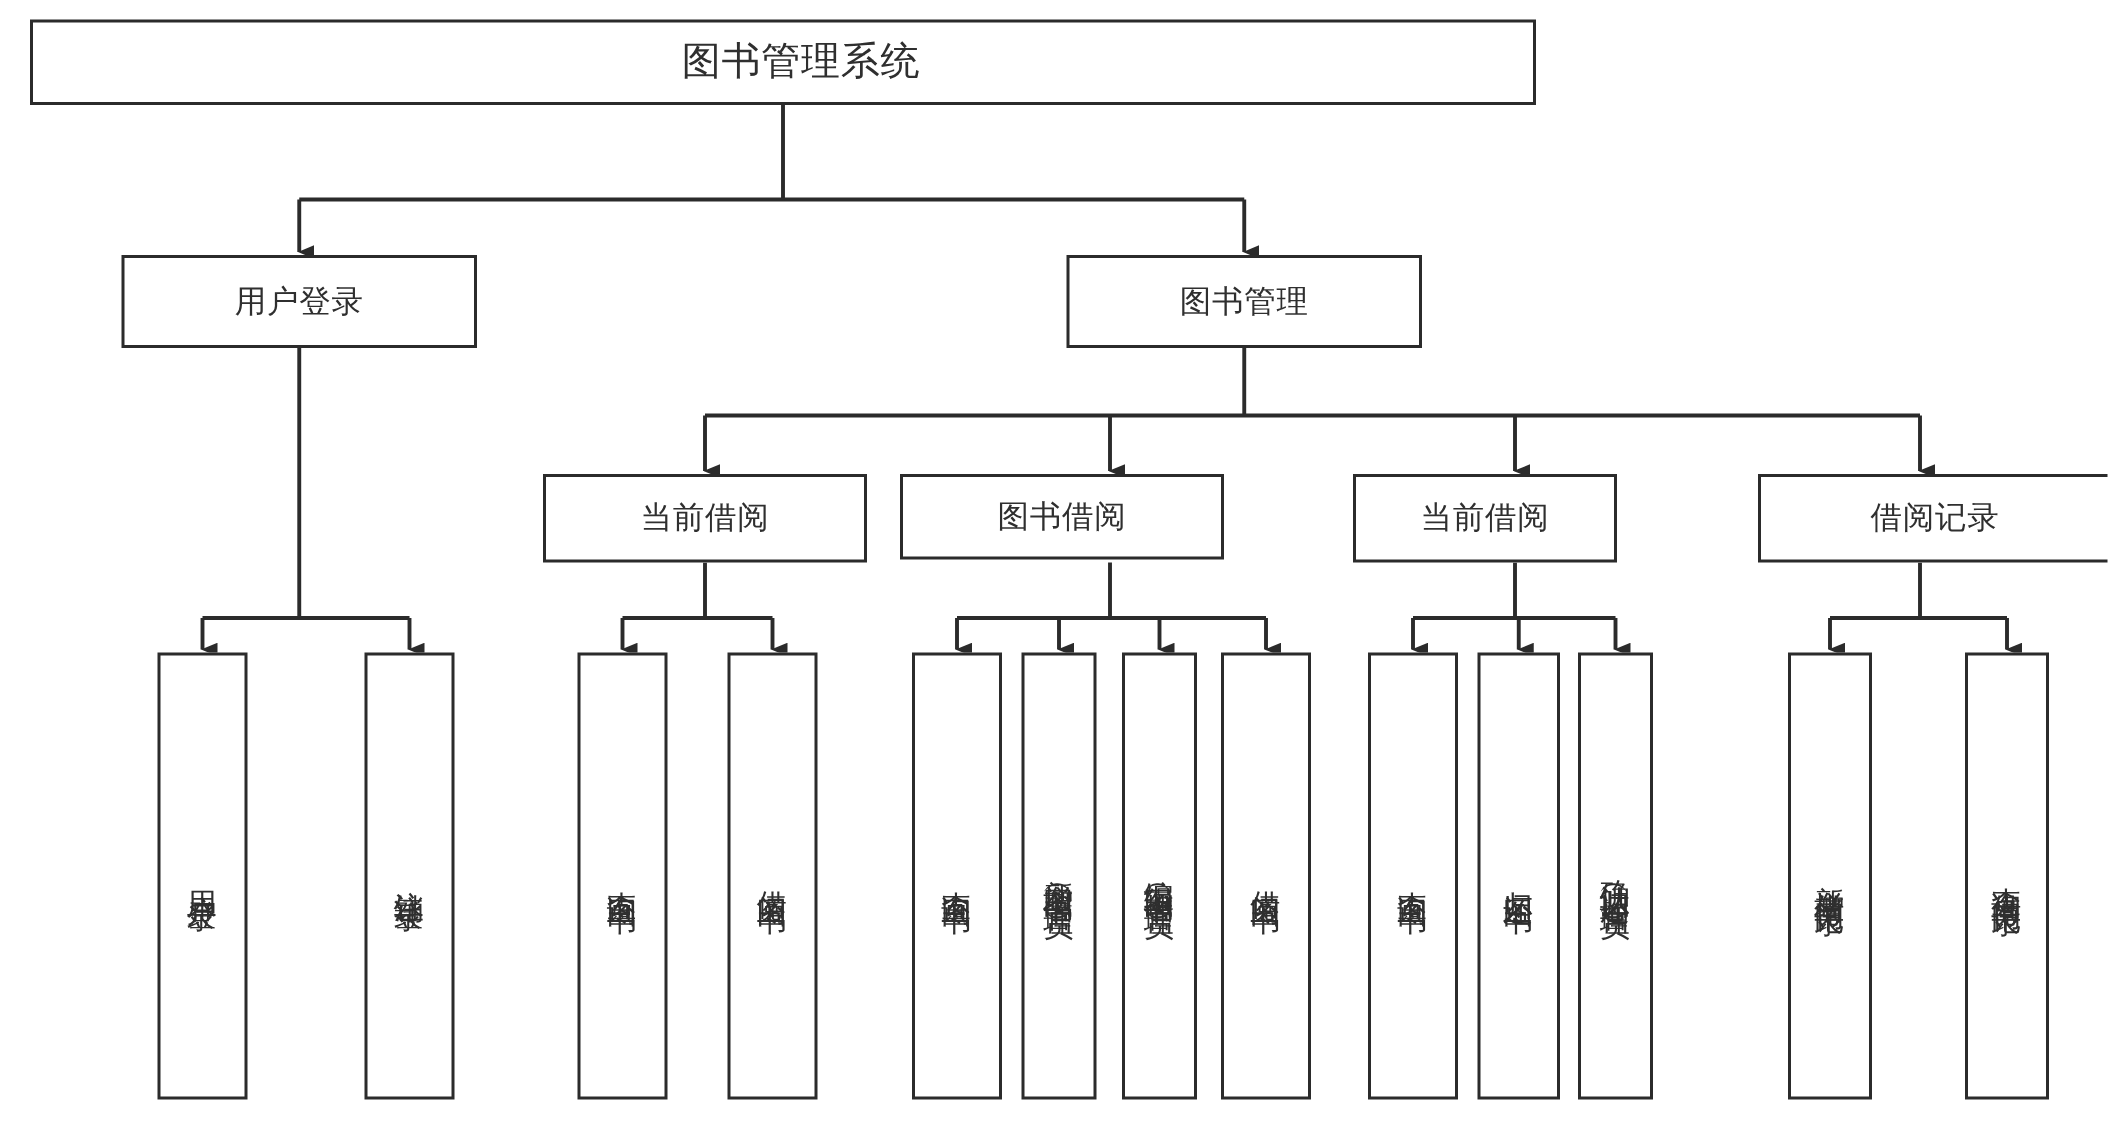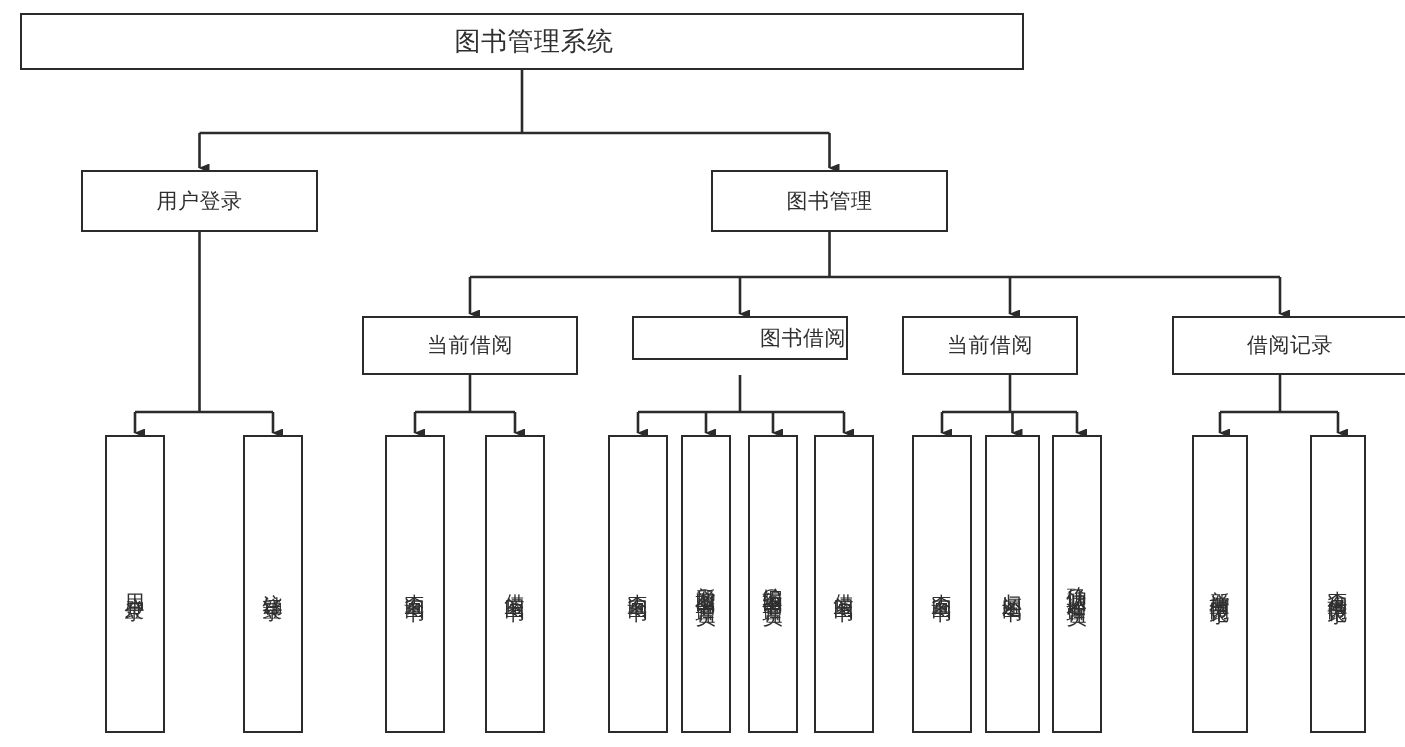--- a/index.html
+++ b/index.html
@@ -131,21 +131,21 @@
       </div>
       <div class="node-box node-h" style="left: 81px; top: 170px; width: 237px; height: 62px;">
         <span class="node-label">用户登录</span>
       </div>
       <div class="node-box node-h" style="left: 711px; top: 170px; width: 237px; height: 62px;">
         <span class="node-label">图书管理</span>
       </div>
       <div class="node-box node-h" style="left: 362px; top: 316px; width: 216px; height: 59px;">
         <span class="node-label">当前借阅</span>
       </div>
-      <div class="node-box node-h" style="left: 632px; top: 316px; width: 216px; height: 44px; justify-content: flex-end;">
+      <div class="node-box node-h" style="left: 600px; top: 316px; width: 216px; height: 57px;">
         <span class="node-label">图书借阅</span>
       </div>
       <div class="node-box node-h" style="left: 902px; top: 316px; width: 176px; height: 59px;">
         <span class="node-label">当前借阅</span>
       </div>
       <div class="node-box node-h" style="left: 1172px; top: 316px; width: 236px; height: 59px;">
         <span class="node-label">借阅记录</span>
       </div>
       <div class="node-box node-v" style="left: 105px; top: 435px; width: 60px; height: 298px;">
         <span class="node-label">用户登录</span>

